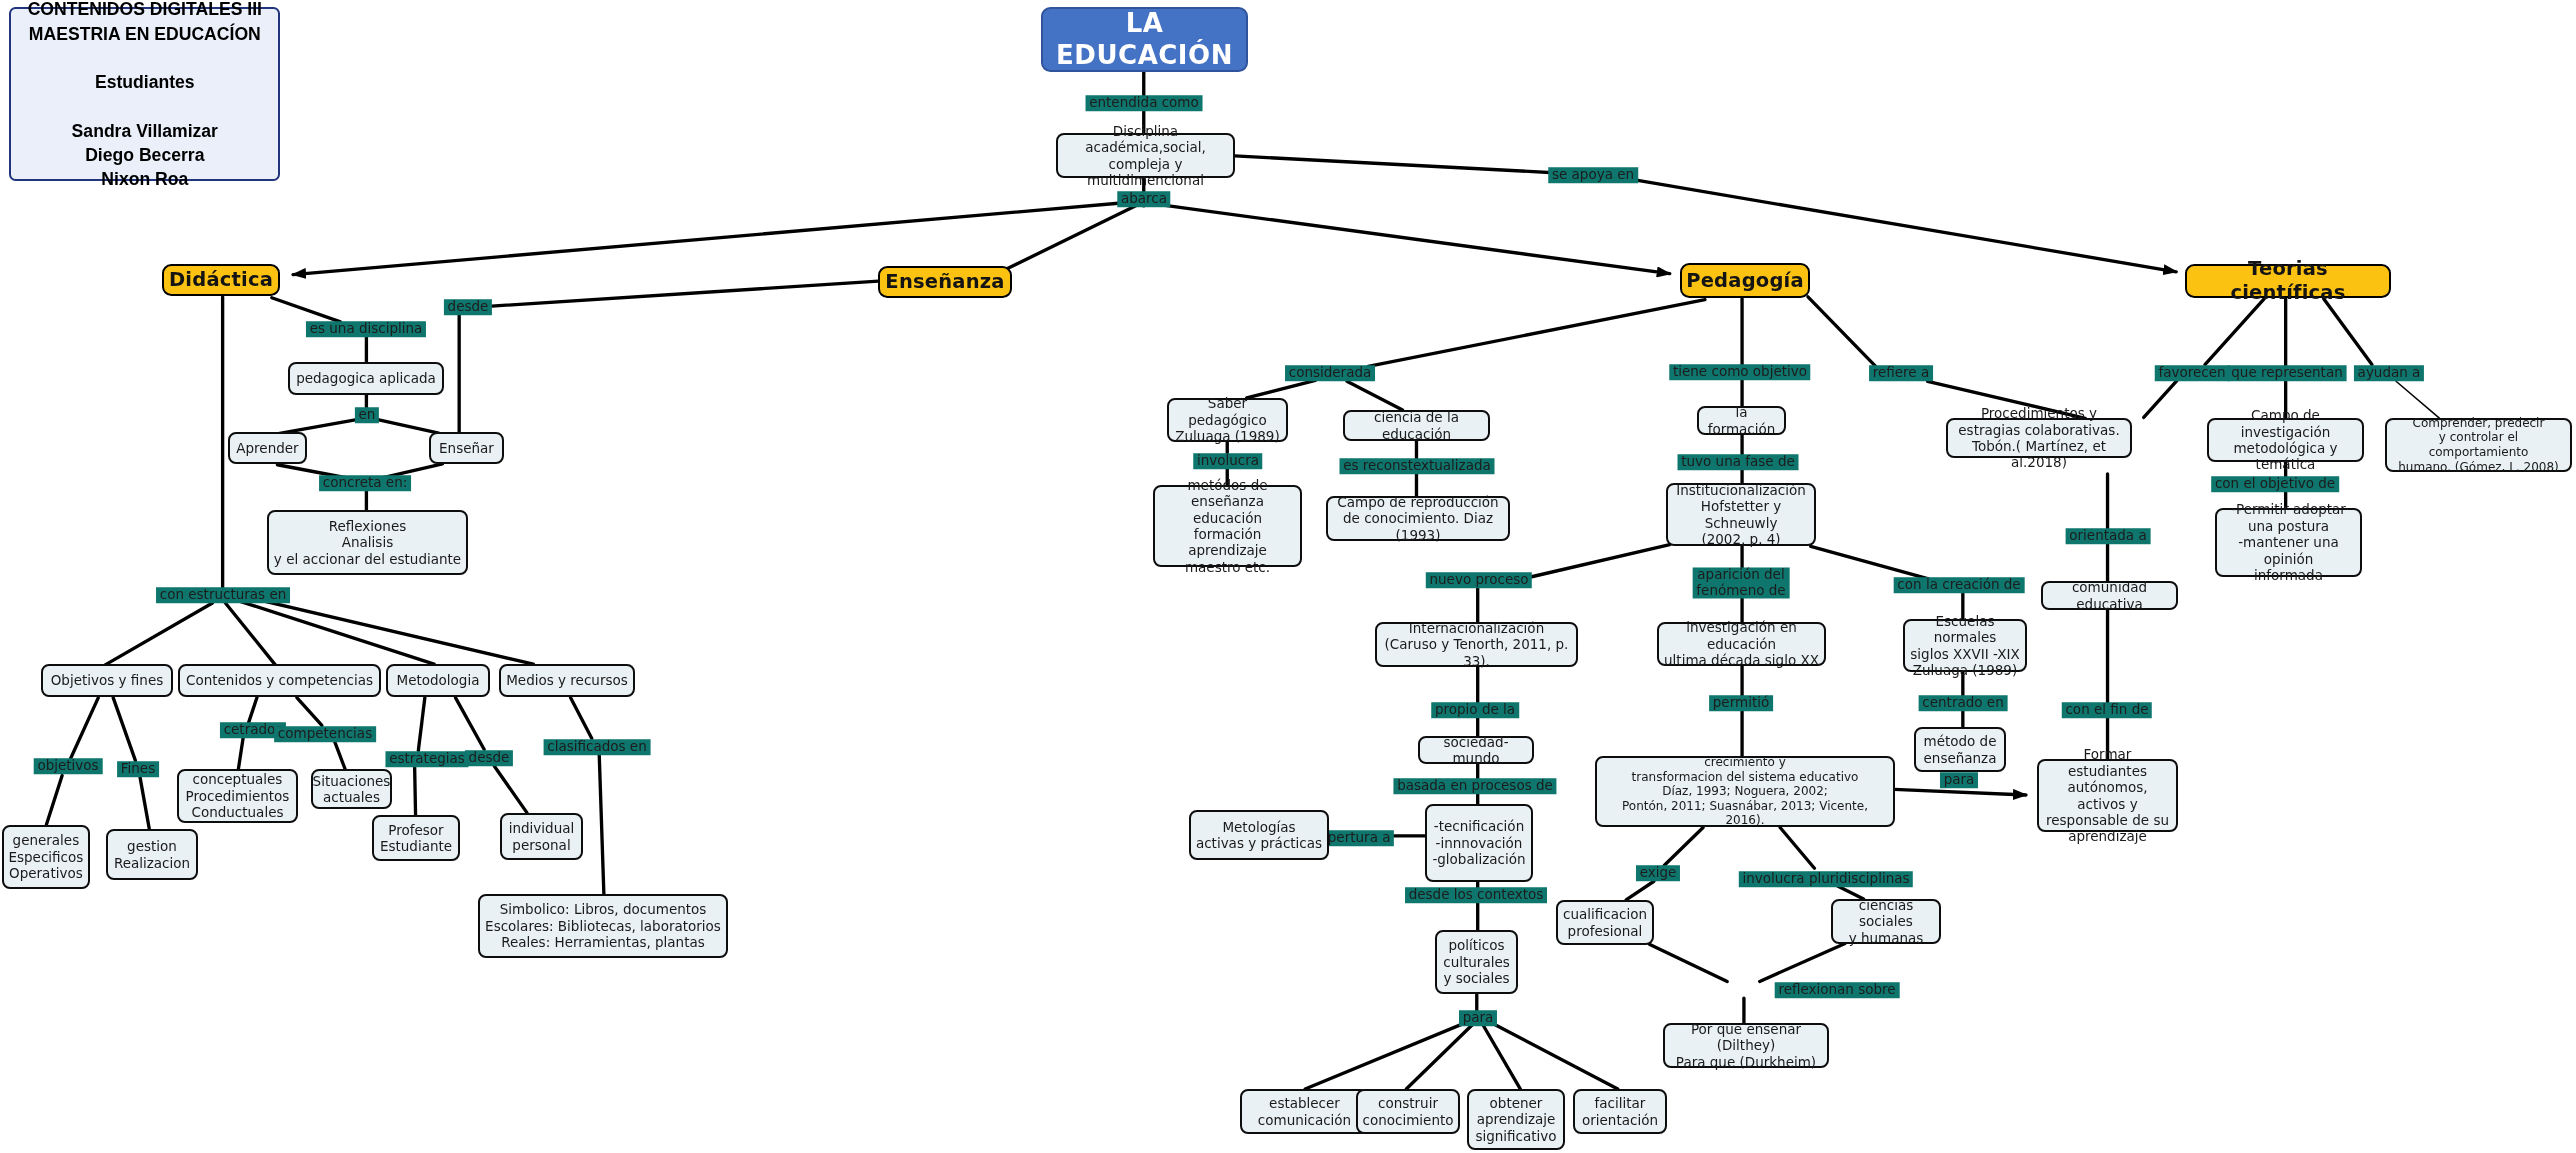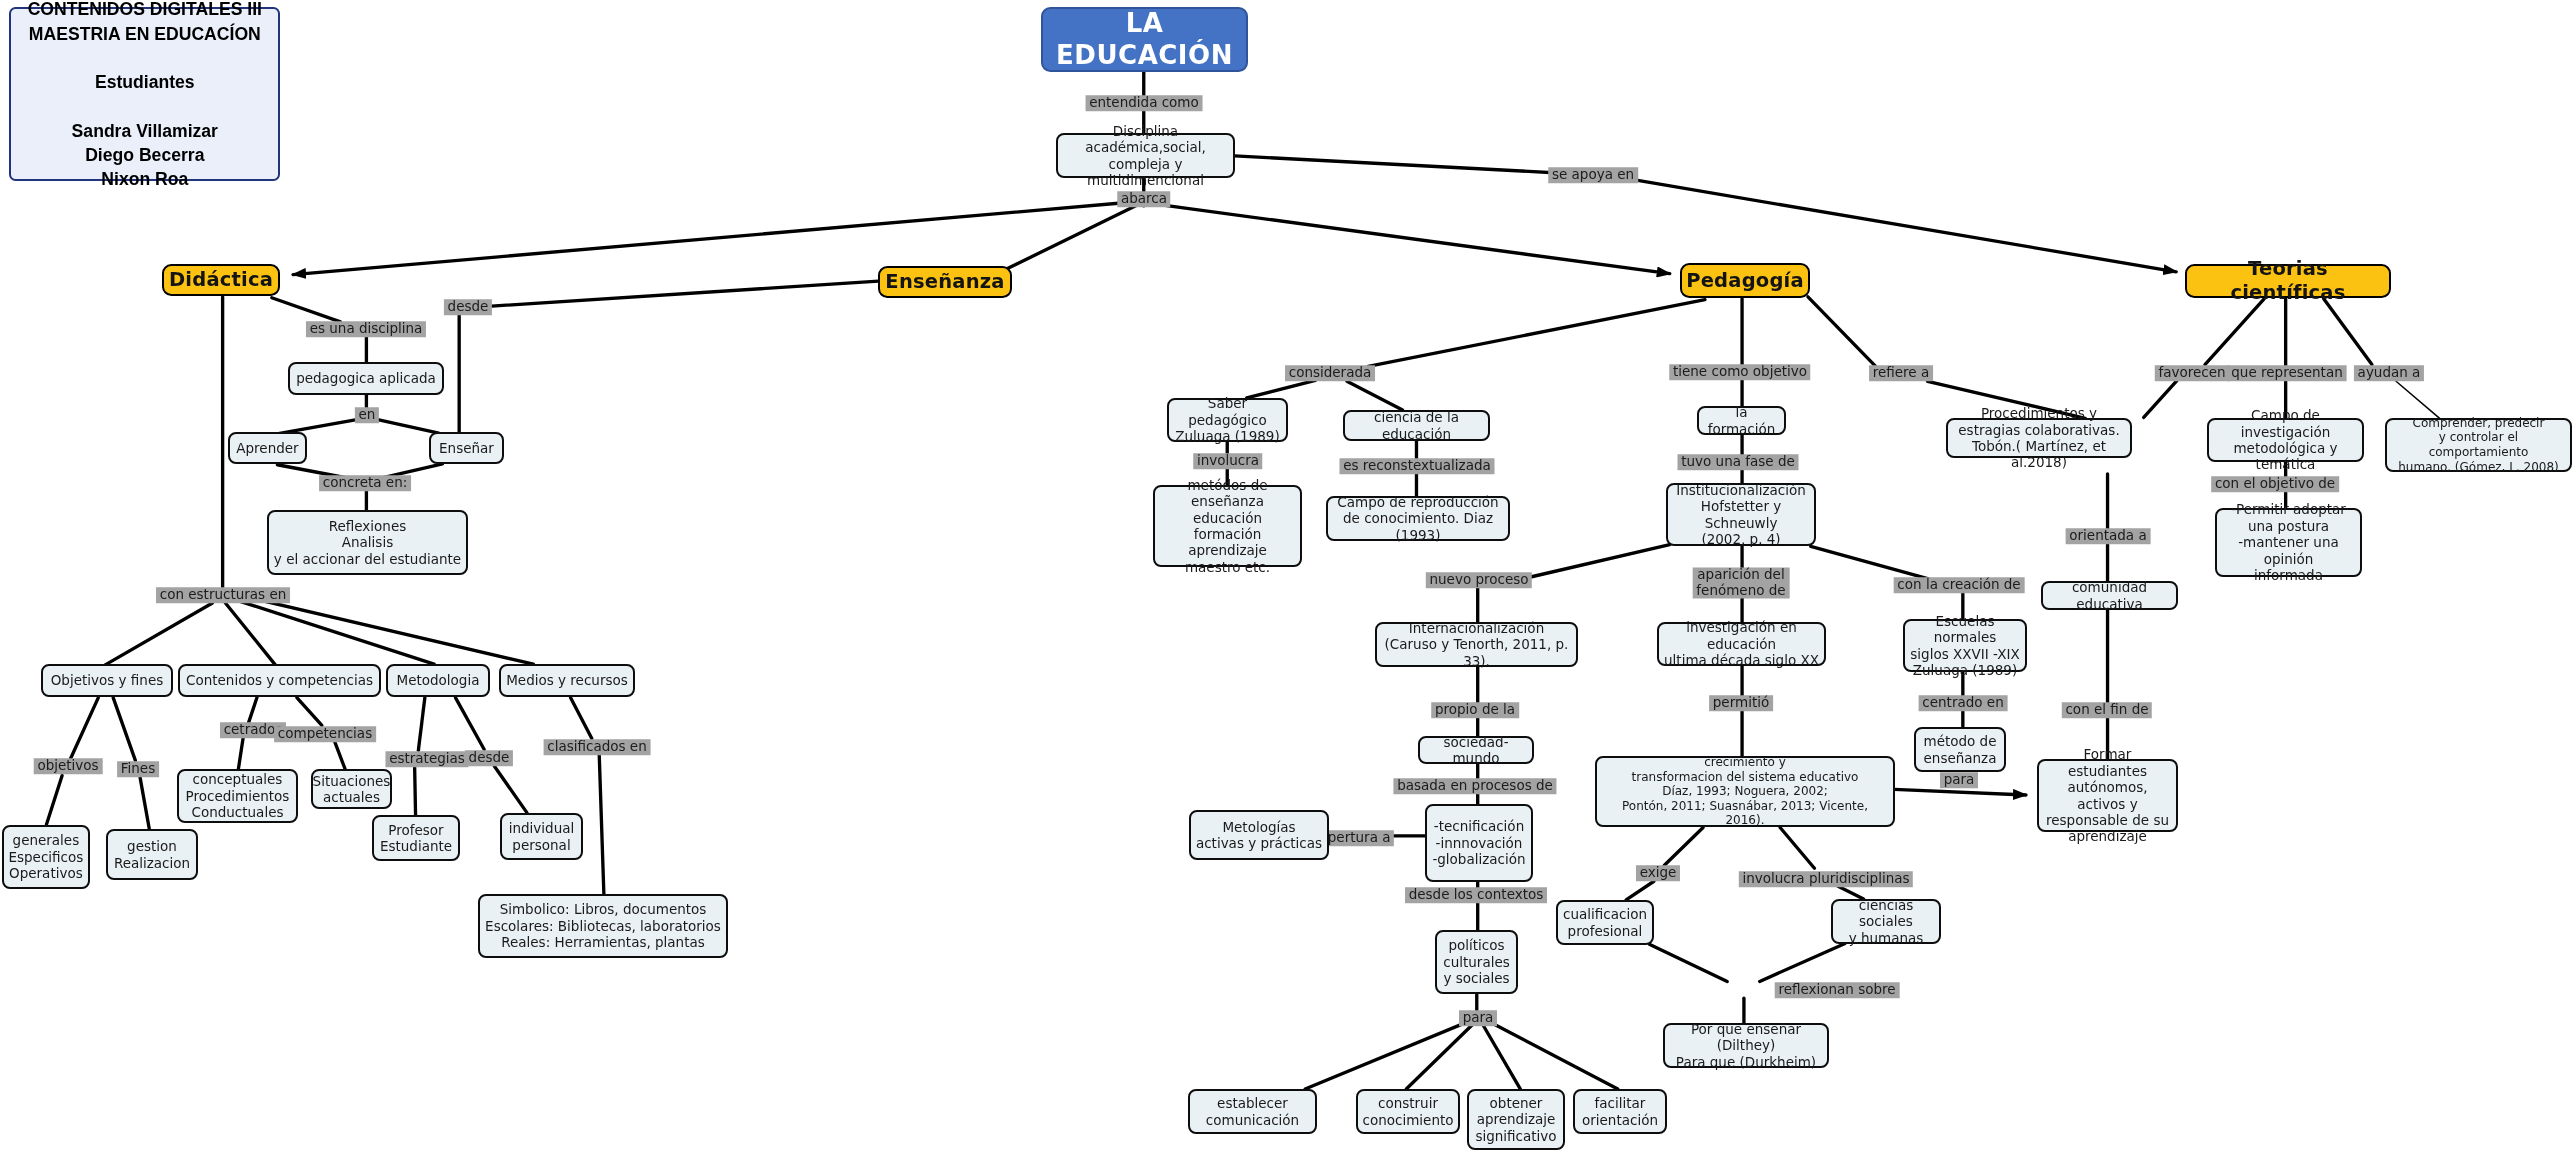--- a/index.html
+++ b/index.html
@@ -20,21 +20,21 @@
          font-weight:bold;font-size:19.5px;color:#141414;
          font-family:"DejaVu Sans",sans-serif;letter-spacing:0.2px;}
   .root-node{background:#4472c4;border:2.8px solid #2f549b;border-radius:9.3px;
          font-weight:bold;font-size:26px;color:#ffffff;letter-spacing:0.5px;}
   .header-box{position:absolute;z-index:3;box-sizing:border-box;
          background:#eaeff9;border:2.8px solid #22347b;border-radius:6.5px;
          font-family:"Liberation Sans",sans-serif;font-weight:bold;
          font-size:17.6px;line-height:1.38;color:#000;text-align:center;
          white-space:pre-line;display:flex;align-items:center;justify-content:center;}
   .elabel{position:absolute;z-index:2;transform:translate(-50%,-50%);
-          background:#a3a3a3;padding:0 3.7px;font-size:13.5px;color:#1c1c1c;
+          background:#0f766e;padding:0 3.7px;font-size:13.5px;color:#1c1c1c;
           white-space:pre-line;text-align:center;line-height:1.15;}
 </style>
 </head>
 <body>
 
 <div class="canvas">
 
   <svg class="wires" width="2576" height="1154" viewBox="0 0 2777 1244">
     <defs>
       <marker id="arrow" viewBox="0 0 16 12" refX="14" refY="6" markerWidth="16" markerHeight="12" orient="auto" markerUnits="userSpaceOnUse">
@@ -227,21 +227,21 @@
 (Caruso y Tenorth, 2011, p. 33).</div>
   <div class="node" style="left:1418px;top:736px;width:116px;height:28px">sociedad- mundo</div>
   <div class="node" style="left:1425px;top:804px;width:108px;height:78px">-tecnificación
 -innnovación
 -globalización</div>
   <div class="node" style="left:1189px;top:810px;width:140px;height:50px">Metologías
 activas y prácticas</div>
   <div class="node" style="left:1435px;top:930px;width:83px;height:64px">políticos
 culturales
 y sociales</div>
-  <div class="node" style="left:1188px;top:1089px;width:129px;height:45px">establecer
+  <div class="node" style="left:1240px;top:1089px;width:129px;height:45px">establecer
 comunicación</div>
   <div class="node" style="left:1356px;top:1089px;width:104px;height:45px">construir
 conocimiento</div>
   <div class="node" style="left:1467px;top:1089px;width:98px;height:61px">obtener
 aprendizaje
 significativo</div>
   <div class="node" style="left:1573px;top:1089px;width:94px;height:45px">facilitar
 orientación</div>
   <div class="node" style="left:1657px;top:622px;width:169px;height:44px">investigación en educación
 ultima década siglo XX</div>

